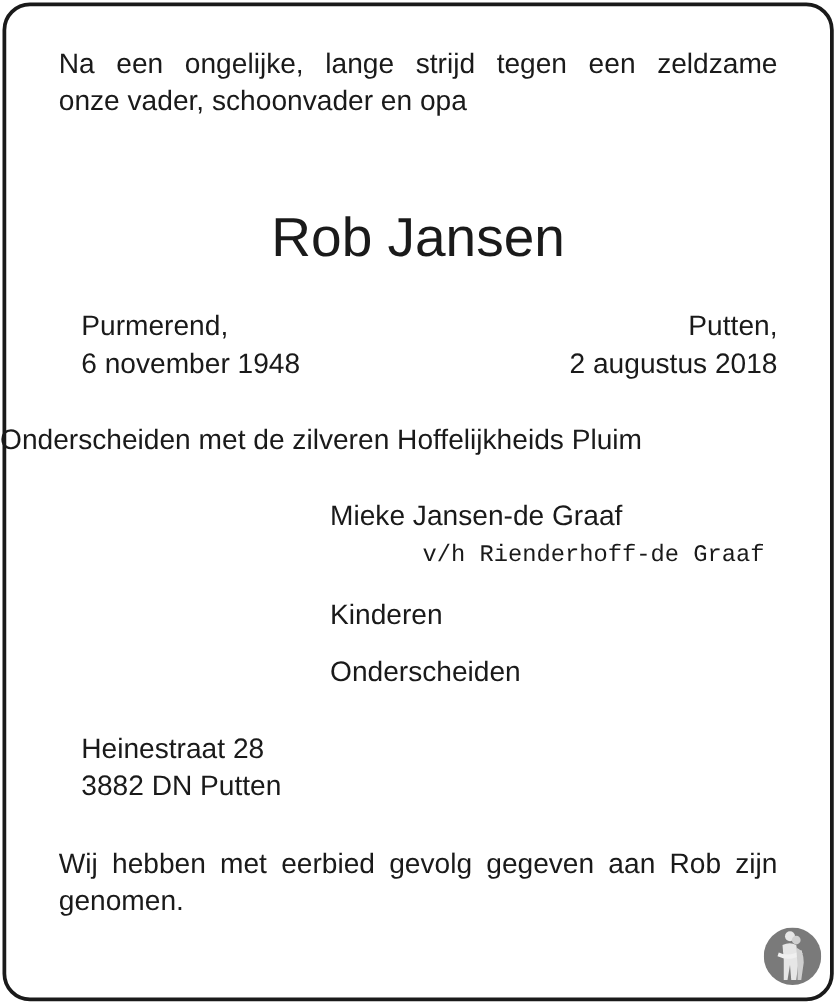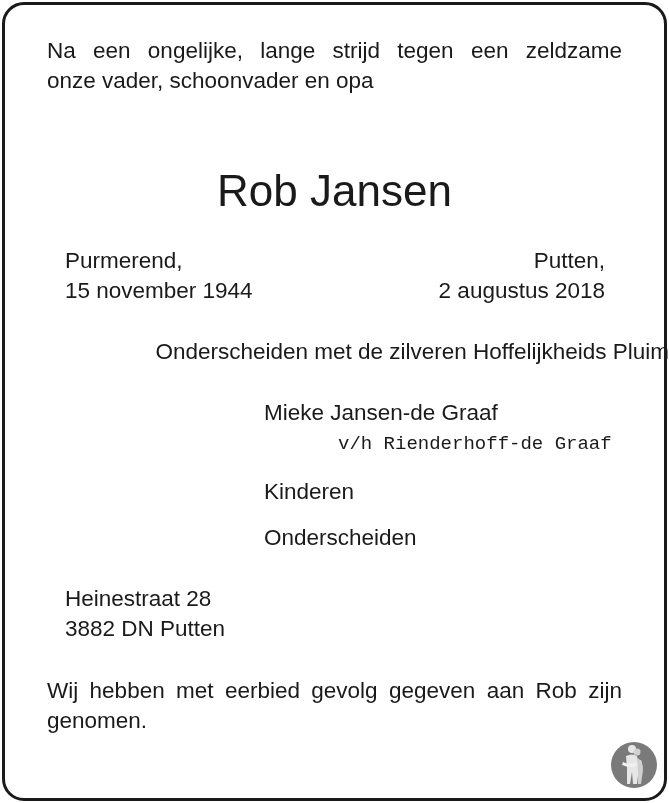--- a/index.html
+++ b/index.html
@@ -6,39 +6,39 @@
     body { width: 669px; height: 803px; position: relative; overflow: hidden;
            font-family: "Liberation Sans", "DejaVu Sans", sans-serif; color: #1a1a1a; }
     .card { position: absolute; left: 2px; top: 2px; width: 659px; height: 793px;
             border: 3px solid #1a1a1a; border-radius: 22px; background: #fff; }
     .txt { position: absolute; font-size: 22.5px; line-height: 30px; white-space: nowrap; }
     .intro { left: 47px; top: 36px; width: 575px; white-space: normal; text-align: justify; }
     .intro span { display: block; text-align: justify; text-align-last: justify; }
     .intro span:last-child { text-align-last: left; }
     .name { left: 0; width: 669px; top: 166px; text-align: center; font-size: 44px; line-height: 50px; }
     .left { left: 47px; margin-left: 18px; }
-    .right { right: 64px; text-align: center; }
-    .center { left: 0; width: 669px; text-align: right; }
+    .right { right: 47px; text-align: center; }
+    .center { left: 0; width: 669px; text-align: left; }
     .small { font-size: 19px; font-family: Liberation Mono, monospace; }
     .logo { position: absolute; left: 611px; top: 742px; width: 46px; height: 46px; }
   </style>
 </head>
 <body>
 
 <div class="card"></div>
 
 <div class="txt intro">
   <span>Na een ongelijke, lange strijd tegen een zeldzame</span>
   <span>onze vader, schoonvader en opa</span>
 </div>
 
 <div class="txt name">Rob Jansen</div>
 
 <div class="txt left" style="top:246px">Purmerend,</div>
-<div class="txt left" style="top:276px">15 november 1944</div>
+<div class="txt left" style="top:276px">6 november 1948</div>
 <div class="txt right" style="top:246px">Putten,</div>
 <div class="txt right" style="top:276px">2 augustus 2018</div>
 
 <div class="txt center" style="top:337px">Onderscheiden met de zilveren Hoffelijkheids Pluim</div>
 
 <div class="txt" style="left:264px; top:398px">Mieke Jansen-de Graaf</div>
 <div class="txt small" style="left:338px; top:429px">v/h Rienderhoff-de Graaf</div>
 <div class="txt" style="left:264px; top:477px">Kinderen</div>
 <div class="txt" style="left:264px; top:523px">Onderscheiden</div>
 

